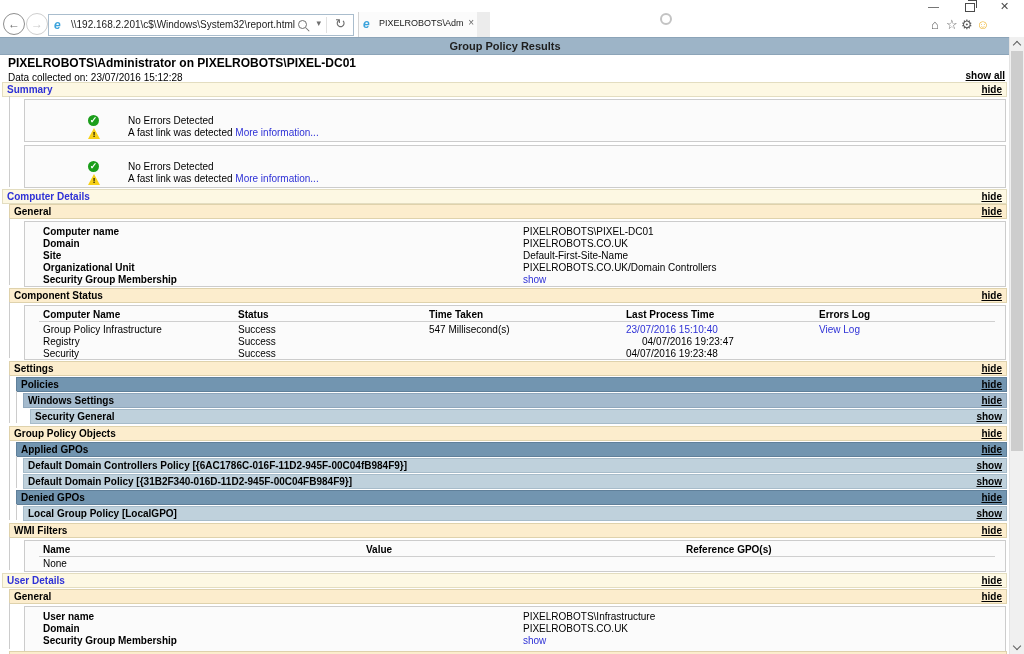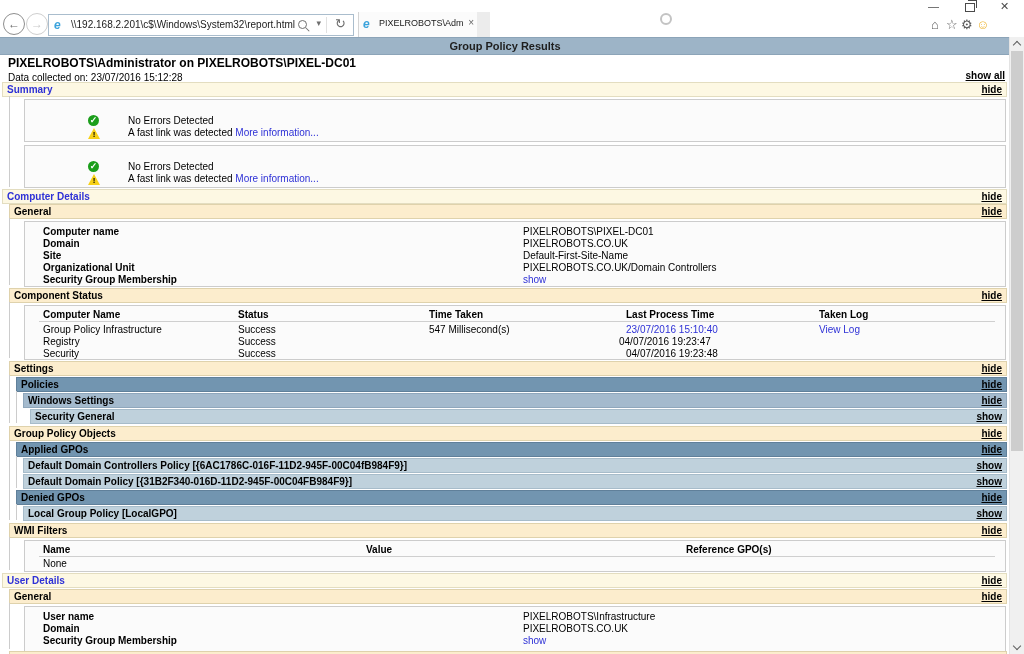--- a/index.html
+++ b/index.html
@@ -161,30 +161,30 @@
   <a class="band-link">hide</a>
   <span class="bt">Component Status</span>
 </div>
 <div class="guide" style="left:9px;top:302px;height:56px;"></div>
 
 <div class="box" style="top:305px;height:53px;">
   <span class="cell b" style="left:18px;top:3px;">Computer Name</span>
   <span class="cell b" style="left:213px;top:3px;">Status</span>
   <span class="cell b" style="left:404px;top:3px;">Time Taken</span>
   <span class="cell b" style="left:601px;top:3px;">Last Process Time</span>
-  <span class="cell b" style="left:794px;top:3px;">Taken Log</span>
+  <span class="cell b" style="left:794px;top:3px;">Errors Log</span>
   <span class="hline" style="top:15px;"></span>
   <span class="cell" style="left:18px;top:18px;">Group Policy Infrastructure</span>
   <span class="cell" style="left:213px;top:18px;">Success</span>
   <span class="cell" style="left:404px;top:18px;">547 Millisecond(s)</span>
   <a class="cell blue-link" style="left:601px;top:18px;">23/07/2016 15:10:40</a>
   <a class="cell blue-link" style="left:794px;top:18px;">View Log</a>
   <span class="cell" style="left:18px;top:30px;">Registry</span>
   <span class="cell" style="left:213px;top:30px;">Success</span>
-  <span class="cell" style="left:594px;top:30px;">04/07/2016 19:23:47</span>
+  <span class="cell" style="left:617px;top:30px;">04/07/2016 19:23:47</span>
   <span class="cell" style="left:18px;top:42px;">Security</span>
   <span class="cell" style="left:213px;top:42px;">Success</span>
   <span class="cell" style="left:601px;top:42px;">04/07/2016 19:23:48</span>
 </div>
 
 <div class="band b-tan" style="left:9px;top:361px;">
   <a class="band-link">hide</a>
   <span class="bt">Settings</span>
 </div>
 <div class="guide" style="left:9px;top:375px;height:48px;"></div>

